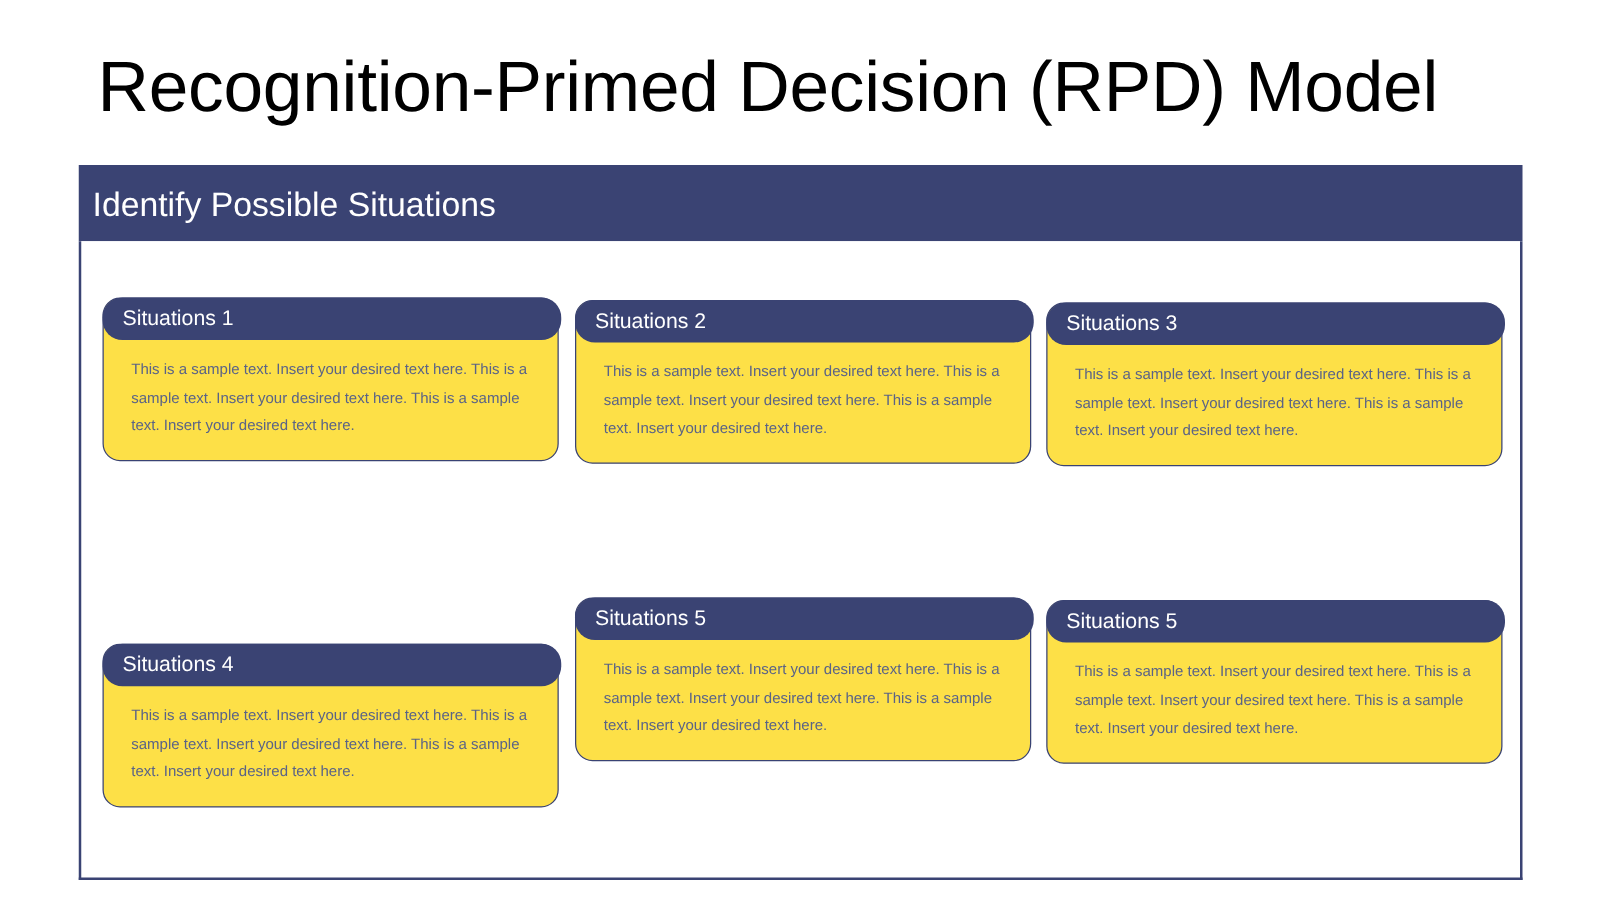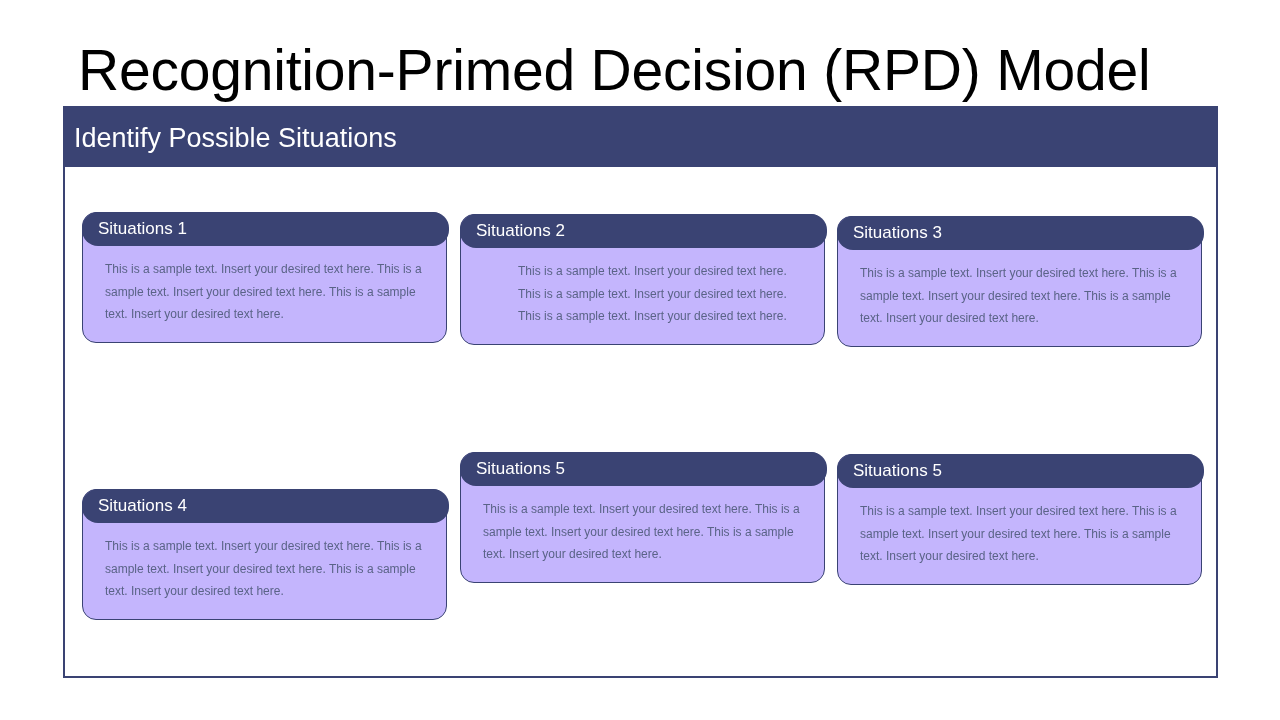--- a/index.html
+++ b/index.html
@@ -25,21 +25,21 @@
     color: #000000;
     font-weight: 400;
     letter-spacing: -0.2px;
     white-space: nowrap;
   }
 
   
   .panel {
     position: absolute;
     left: 63px;
-    top: 106px;
+    top: 132px;
     width: 1155px;
     height: 572px;
     box-sizing: border-box;
   }
   .panel-header {
     position: absolute;
     left: 0;
     top: 0;
     width: 1155px;
     height: 61px;
@@ -67,21 +67,21 @@
     background: #ffffff;
     box-sizing: border-box;
   }
 
   
   .card {
     position: absolute;
     width: 365px;
     border: 1.3px solid #3A4373;
     border-radius: 14px;
-    background: #c4b5fd;
+    background: #fde047;
     box-sizing: border-box;
     overflow: visible;
   }
   .card-header {
     position: absolute;
     left: -1px;
     top: -1px;
     width: 367px;
     height: 34px;
     background: #3A4373;
@@ -101,21 +101,21 @@
   .card-body {
     padding: 45px 22px 16px 22px;
     color: #5A6387;
     font-size: 12px;
     line-height: 22.6px;
     font-weight: 400;
   }
 
   
   .c1 { left: 17px;  top: 45px;  }
-  .c2 { left: 395px; top: 47px; padding-left: 35px;  }
+  .c2 { left: 395px; top: 47px;  }
   .c3 { left: 772px; top: 49px;  }
   .c4 { left: 17px;  top: 283px; margin-top: 39px; }
   .c5 { left: 395px; top: 285px; }
   .c6 { left: 772px; top: 287px; }
 </style>
 </head>
 <body>
 
 <div class="slide-title">Recognition-Primed Decision (RPD) Model</div>
 

